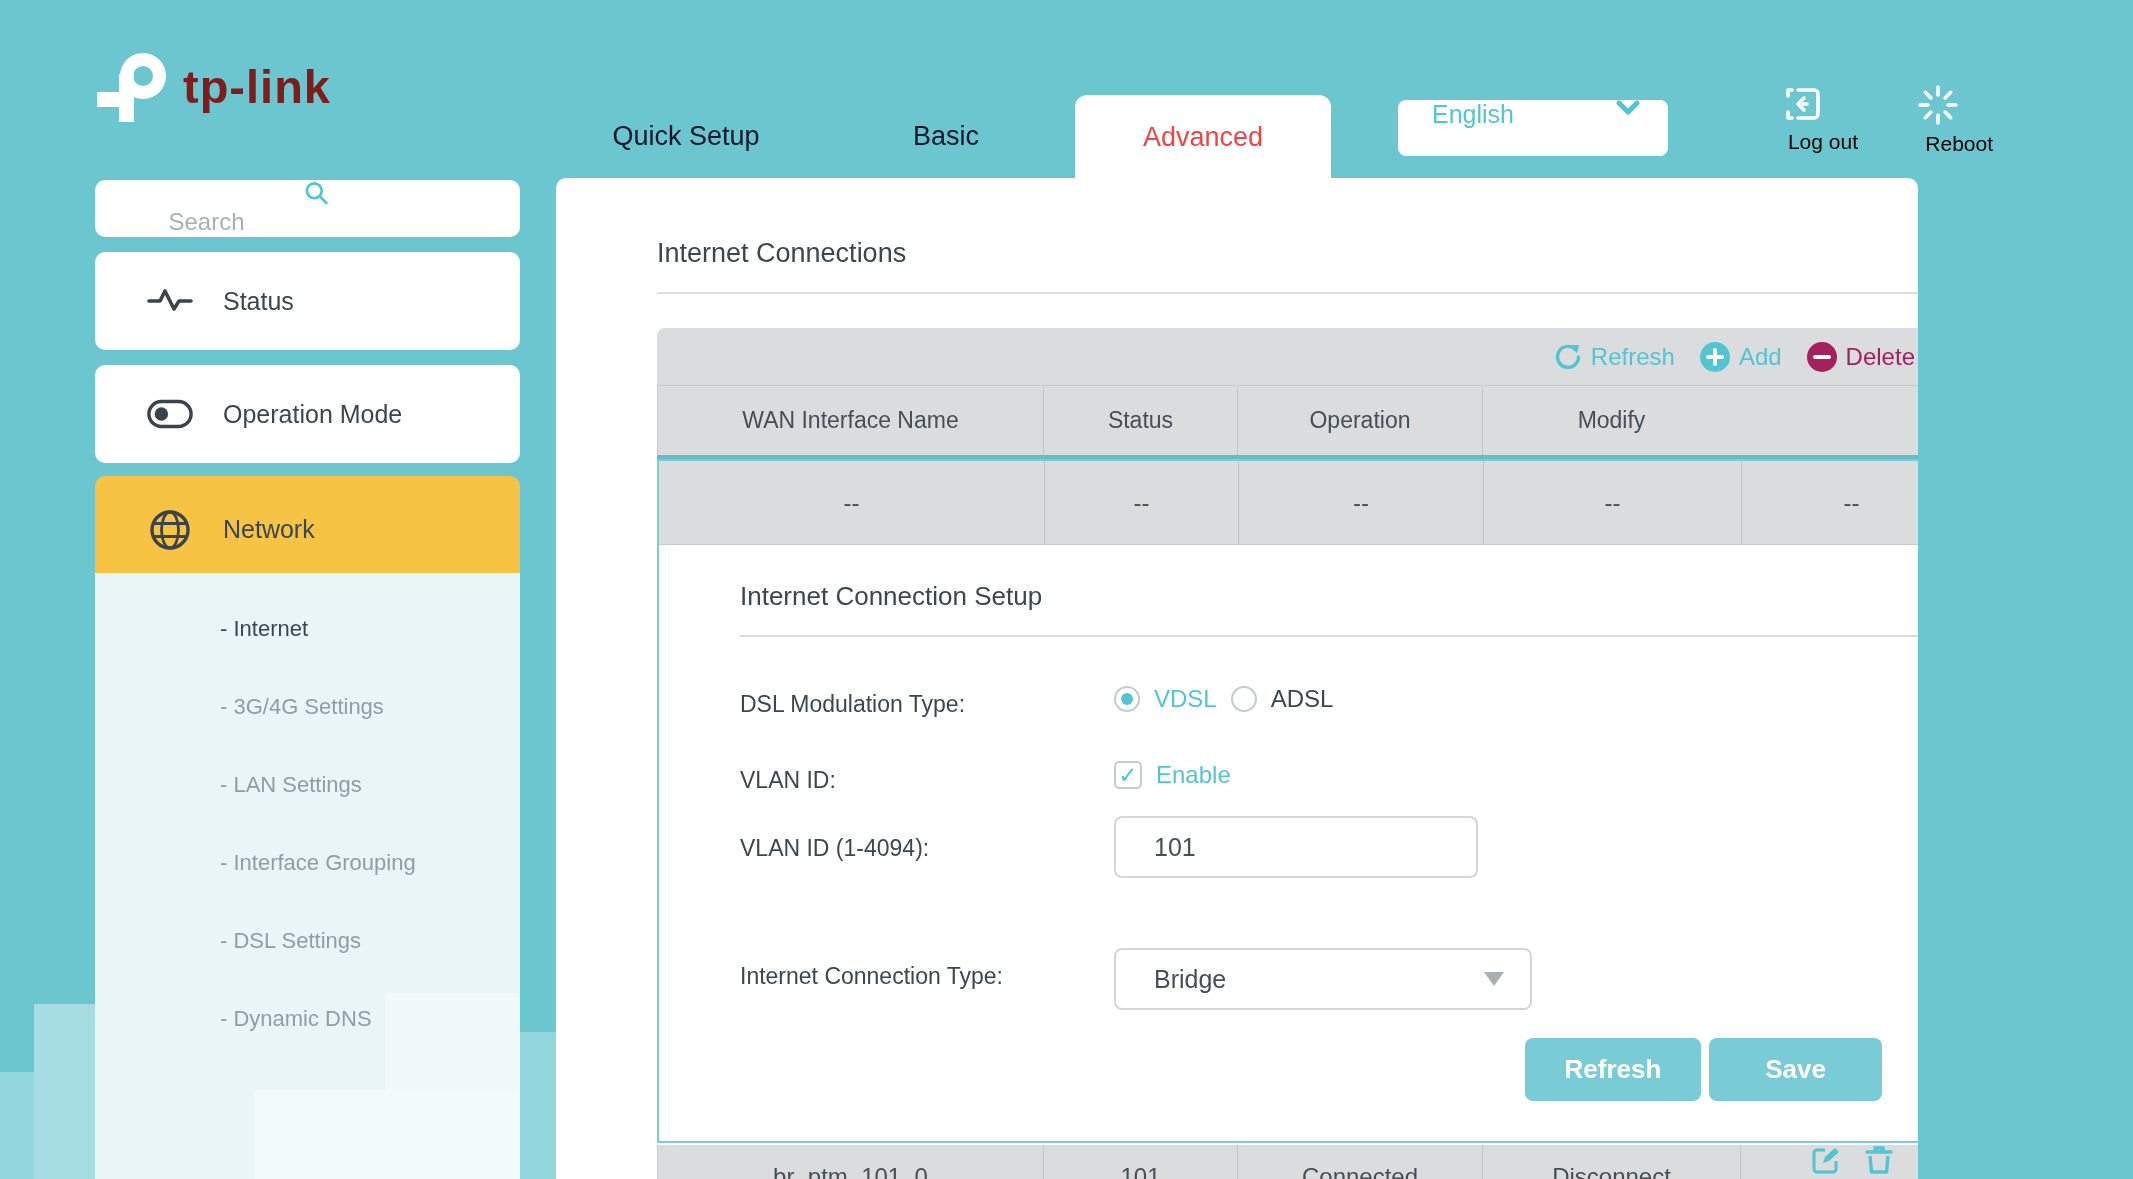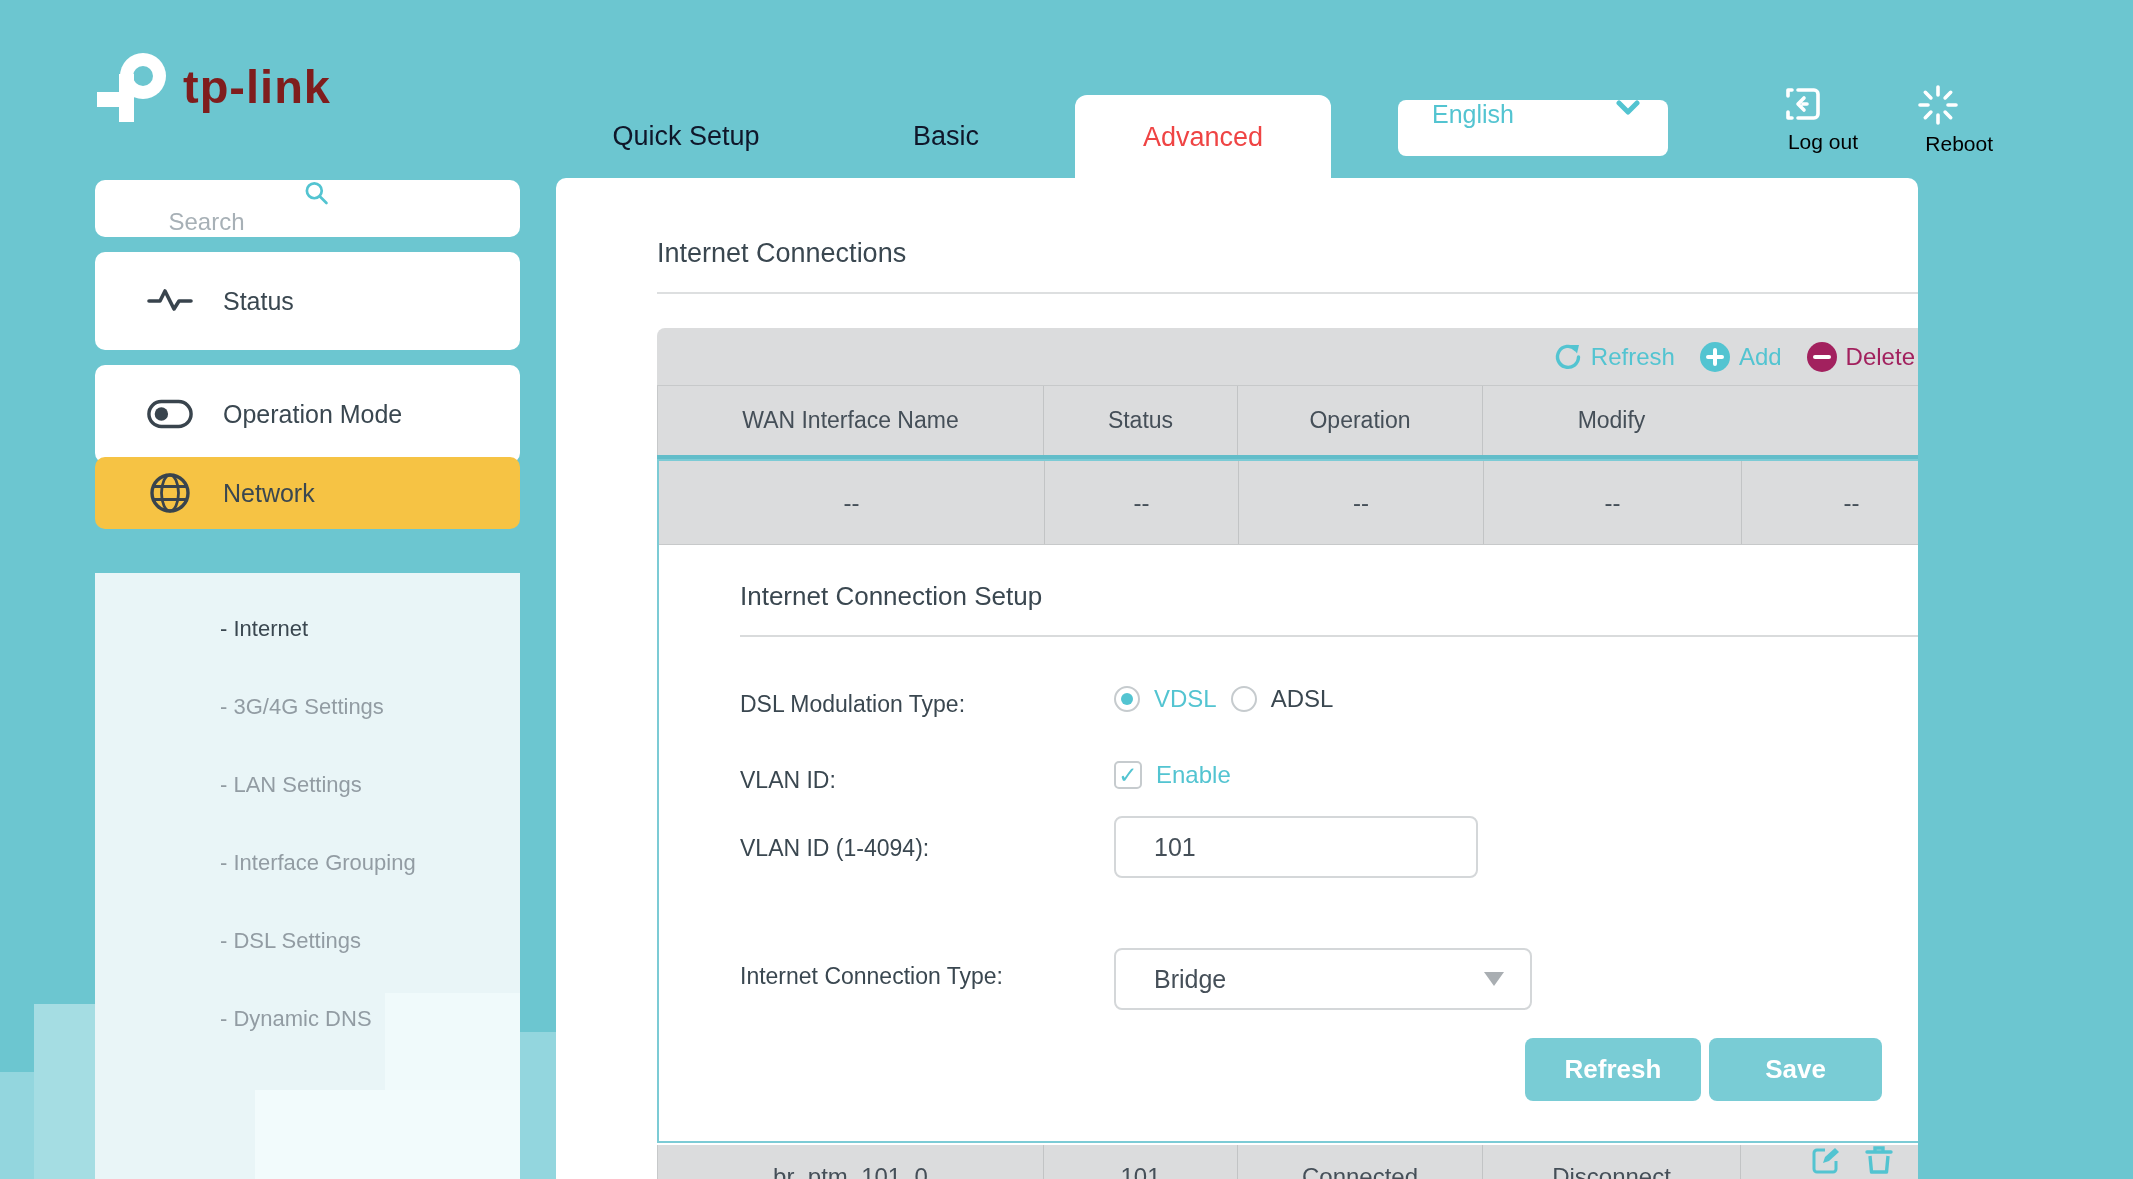--- a/index.html
+++ b/index.html
@@ -222,21 +222,21 @@
 <div class="side-box menu-item" style="top:365px;">
   <span class="mi-icon">
     <svg width="48" height="30" viewBox="0 0 48 30">
       <rect x="2" y="2" width="44" height="26" rx="13" fill="none" stroke="#39444D" stroke-width="3.6"></rect>
       <circle cx="15" cy="15" r="7" fill="#39444D"></circle>
     </svg>
   </span>
   <span class="mi-label">Operation Mode</span>
 </div>
 
-<div class="side-box menu-item active" style="top:457px;height:72px;">
+<div class="side-box menu-item active" style="top:476px;height:107px;">
   <span class="mi-icon">
     <svg width="42" height="42" viewBox="0 0 42 42">
       <circle cx="21" cy="21" r="18" fill="none" stroke="#39444D" stroke-width="3.4"></circle>
       <ellipse cx="21" cy="21" rx="8.5" ry="18" fill="none" stroke="#39444D" stroke-width="2.8"></ellipse>
       <line x1="4" y1="14.5" x2="38" y2="14.5" stroke="#39444D" stroke-width="2.8"></line>
       <line x1="4" y1="27.5" x2="38" y2="27.5" stroke="#39444D" stroke-width="2.8"></line>
     </svg>
   </span>
   <span class="mi-label">Network</span>
 </div>

